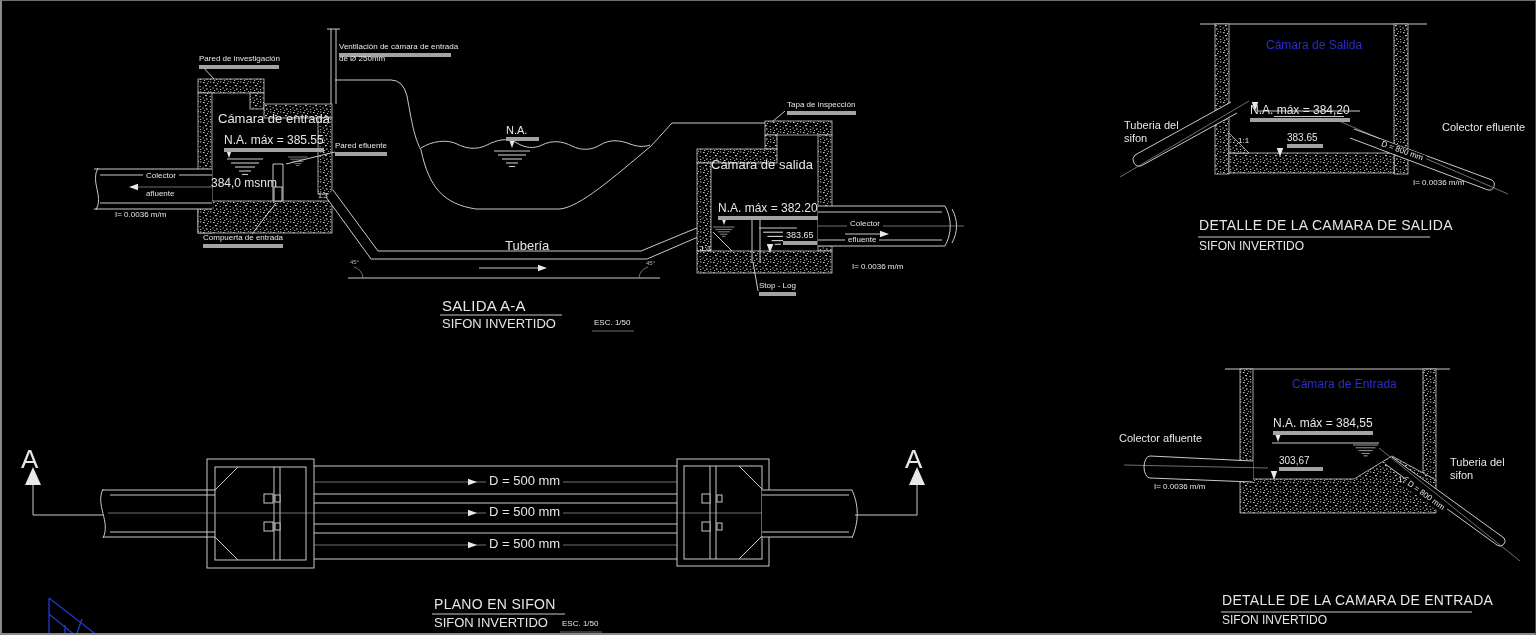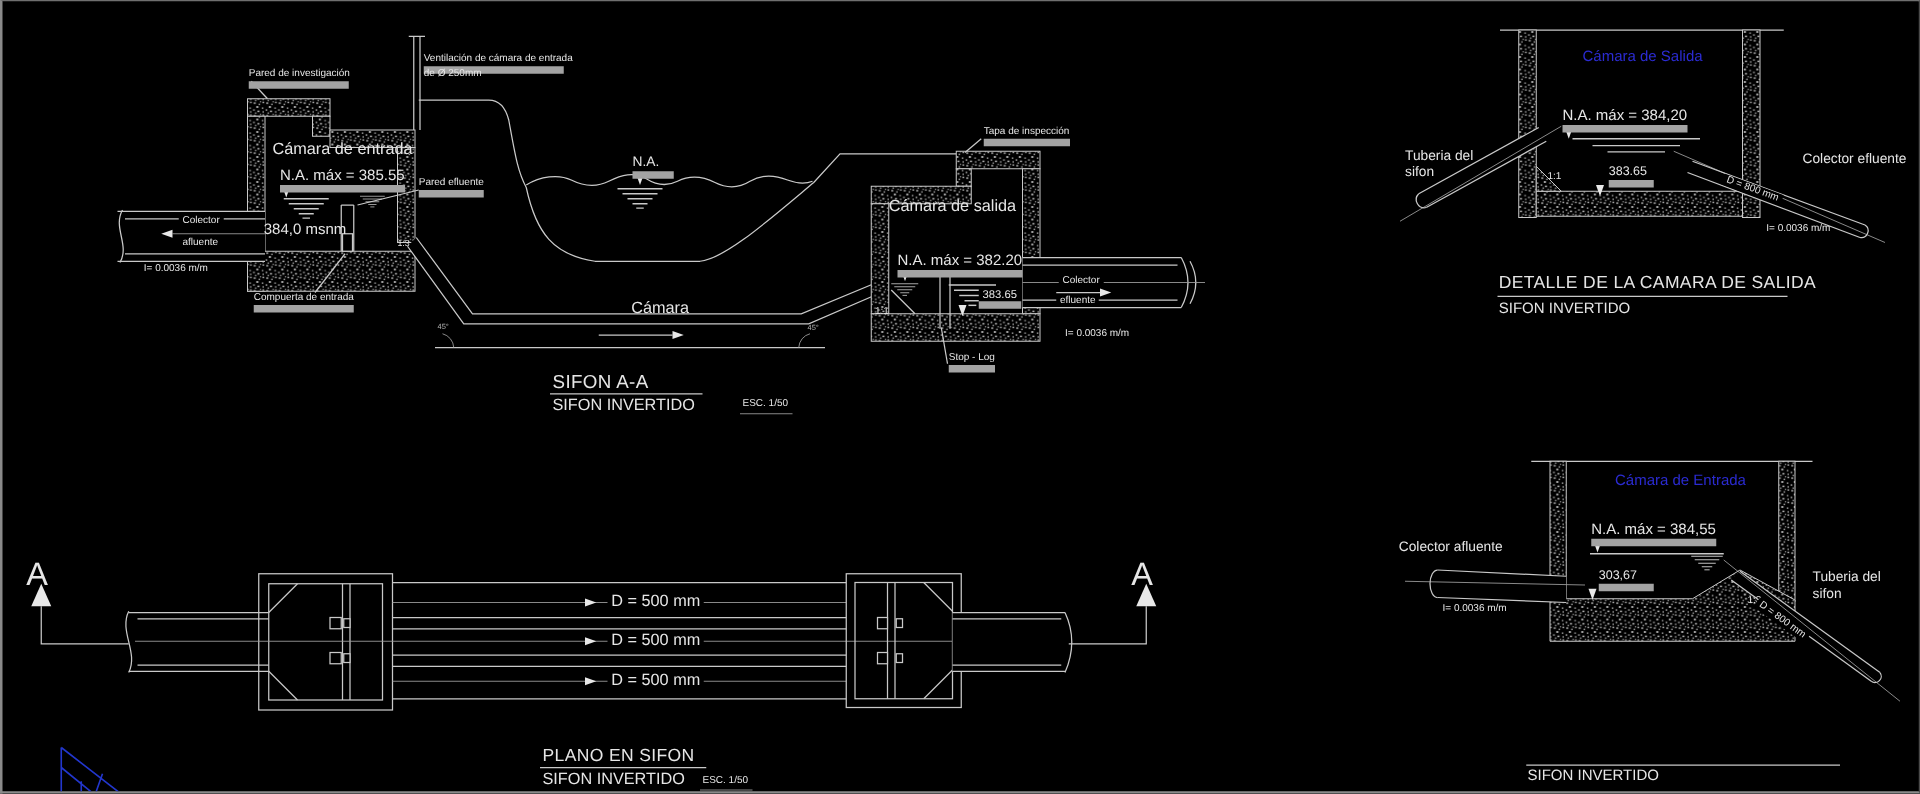--- a/index.html
+++ b/index.html
@@ -18,21 +18,21 @@
   .s6{font-size:6px;color:#b5b5b5;}
   .s7{font-size:7px;}
   .s8{font-size:8px;}
   .s9{font-size:9px;}
   .s10{font-size:10px;}
   .s12{font-size:12px;}
   .s13{font-size:13px;}
   .s14{font-size:14px;letter-spacing:.3px;}
   .s15{font-size:15px;letter-spacing:.3px;}
   .s26{font-size:26px;}
-  .u{border-bottom:6px solid #a3a3a3;padding-bottom:1px;}
+  .u{border-bottom:4px solid #a3a3a3;padding-bottom:1px;}
   .bg{background:#000;padding:0 3px;}
   .blue{color:#2b2bd2;}
   .rot21{transform:rotate(20deg);transform-origin:left top;}
   .rot36{transform:rotate(36deg);transform-origin:left top;}
 </style>
 </head>
 <body>
 
 <div id="canvas">
 
@@ -260,61 +260,62 @@
 <div class="lbl s13" style="left:216px;top:111px">Cámara de entrada</div>
 <div class="lbl s12 u" style="left:222px;top:133px">N.A. máx = 385.55</div>
 <div class="lbl s8 u" style="left:333px;top:141px">Pared efluente</div>
 <div class="lbl s12" style="left:209px;top:176px">384,0 msnm</div>
 <div class="lbl s8 u" style="left:201px;top:233px">Compuerta de entrada</div>
 <div class="lbl s7" style="left:316px;top:191px">1:3</div>
 <div class="lbl s8 bg" style="left:141px;top:171px">Colector</div>
 <div class="lbl s8 bg" style="left:141px;top:189px">afluente</div>
 <div class="lbl s8" style="left:113px;top:210px">I= 0.0036 m/m</div>
 <div class="lbl u" style="left:504px;top:123px;width:33px">N.A.</div>
-<div class="lbl s13" style="left:503px;top:238px">Cámara</div>
+<div class="lbl s13" style="left:503px;top:238px">Tubería</div>
 <div class="lbl s6" style="left:348px;top:258px">45°</div>
 <div class="lbl s6" style="left:644px;top:259px">45°</div>
 <div class="lbl s8 u" style="left:785px;top:100px">Tapa de inspección</div>
 <div class="lbl s13" style="left:709px;top:157px">Cámara de salida</div>
 <div class="lbl s12 u" style="left:716px;top:201px">N.A. máx = 382.20</div>
 <div class="lbl s9 bg u" style="left:781px;top:230px">383.65</div>
 <div class="lbl s8" style="left:698px;top:244px">1:1</div>
 <div class="lbl s8 u" style="left:757px;top:281px">Stop - Log</div>
 <div class="lbl s8 bg" style="left:845px;top:219px">Colector</div>
 <div class="lbl s8 bg" style="left:843px;top:235px">efluente</div>
 <div class="lbl s8" style="left:850px;top:262px">I= 0.0036 m/m</div>
-<div class="lbl s15" style="left:440px;top:297px">SIFON A-A</div>
+<div class="lbl s15" style="left:440px;top:297px">SALIDA A-A</div>
 <div class="lbl s13" style="left:440px;top:316px">SIFON INVERTIDO</div>
 <div class="lbl s8" style="left:592px;top:318px">ESC. 1/50</div>
 
 <div class="lbl s26" style="left:19px;top:444px">A</div>
 <div class="lbl s26" style="left:903px;top:444px">A</div>
 <div class="lbl s13 bg" style="left:484px;top:473px">D = 500 mm</div>
 <div class="lbl s13 bg" style="left:484px;top:504px">D = 500 mm</div>
 <div class="lbl s13 bg" style="left:484px;top:536px">D = 500 mm</div>
 <div class="lbl s14" style="left:432px;top:596px">PLANO EN SIFON</div>
 <div class="lbl s13" style="left:432px;top:615px">SIFON INVERTIDO</div>
 <div class="lbl s8" style="left:560px;top:619px">ESC. 1/50</div>
 
 <div class="lbl s12 blue" style="left:1264px;top:38px">Cámara de Salida</div>
-<div class="lbl s12 u" style="left:1248px;top:85px">N.A. máx = 384,20</div>
+<div class="lbl s12 u" style="left:1248px;top:103px">N.A. máx = 384,20</div>
 <div class="lbl s10 u" style="left:1285px;top:131px;width:36px">383.65</div>
 <div class="lbl s8" style="left:1236px;top:136px">1:1</div>
 <div class="lbl" style="left:1122px;top:118px">Tuberia del</div>
 <div class="lbl" style="left:1122px;top:131px">sifon</div>
 <div class="lbl" style="left:1440px;top:120px">Colector efluente</div>
 <div class="lbl s8 bg rot21" style="left:1378px;top:138px">D = 800 mm</div>
 <div class="lbl s8" style="left:1411px;top:178px">I= 0.0036 m/m</div>
 <div class="lbl s14" style="left:1197px;top:217px">DETALLE DE LA CAMARA DE SALIDA</div>
 <div class="lbl s12" style="left:1197px;top:239px">SIFON INVERTIDO</div>
 
 <div class="lbl s12 blue" style="left:1290px;top:377px">Cámara de Entrada</div>
 <div class="lbl s12 u" style="left:1271px;top:416px">N.A. máx = 384,55</div>
 <div class="lbl s10 u" style="left:1277px;top:454px;width:44px">303,67</div>
 <div class="lbl" style="left:1117px;top:431px">Colector afluente</div>
 <div class="lbl s8" style="left:1152px;top:482px">I= 0.0036 m/m</div>
 <div class="lbl s8" style="left:1396px;top:475px">1:3</div>
 <div class="lbl" style="left:1448px;top:455px">Tuberia del</div>
 <div class="lbl" style="left:1448px;top:468px">sifon</div>
 <div class="lbl s8 bg rot36" style="left:1406px;top:477px">D = 800 mm</div>
+<div class="lbl s14" style="left:1220px;top:592px">DETALLE DE LA CAMARA DE ENTRADA</div>
 <div class="lbl s12" style="left:1220px;top:613px">SIFON INVERTIDO</div>
 
 </div>
 
 </body></html>

